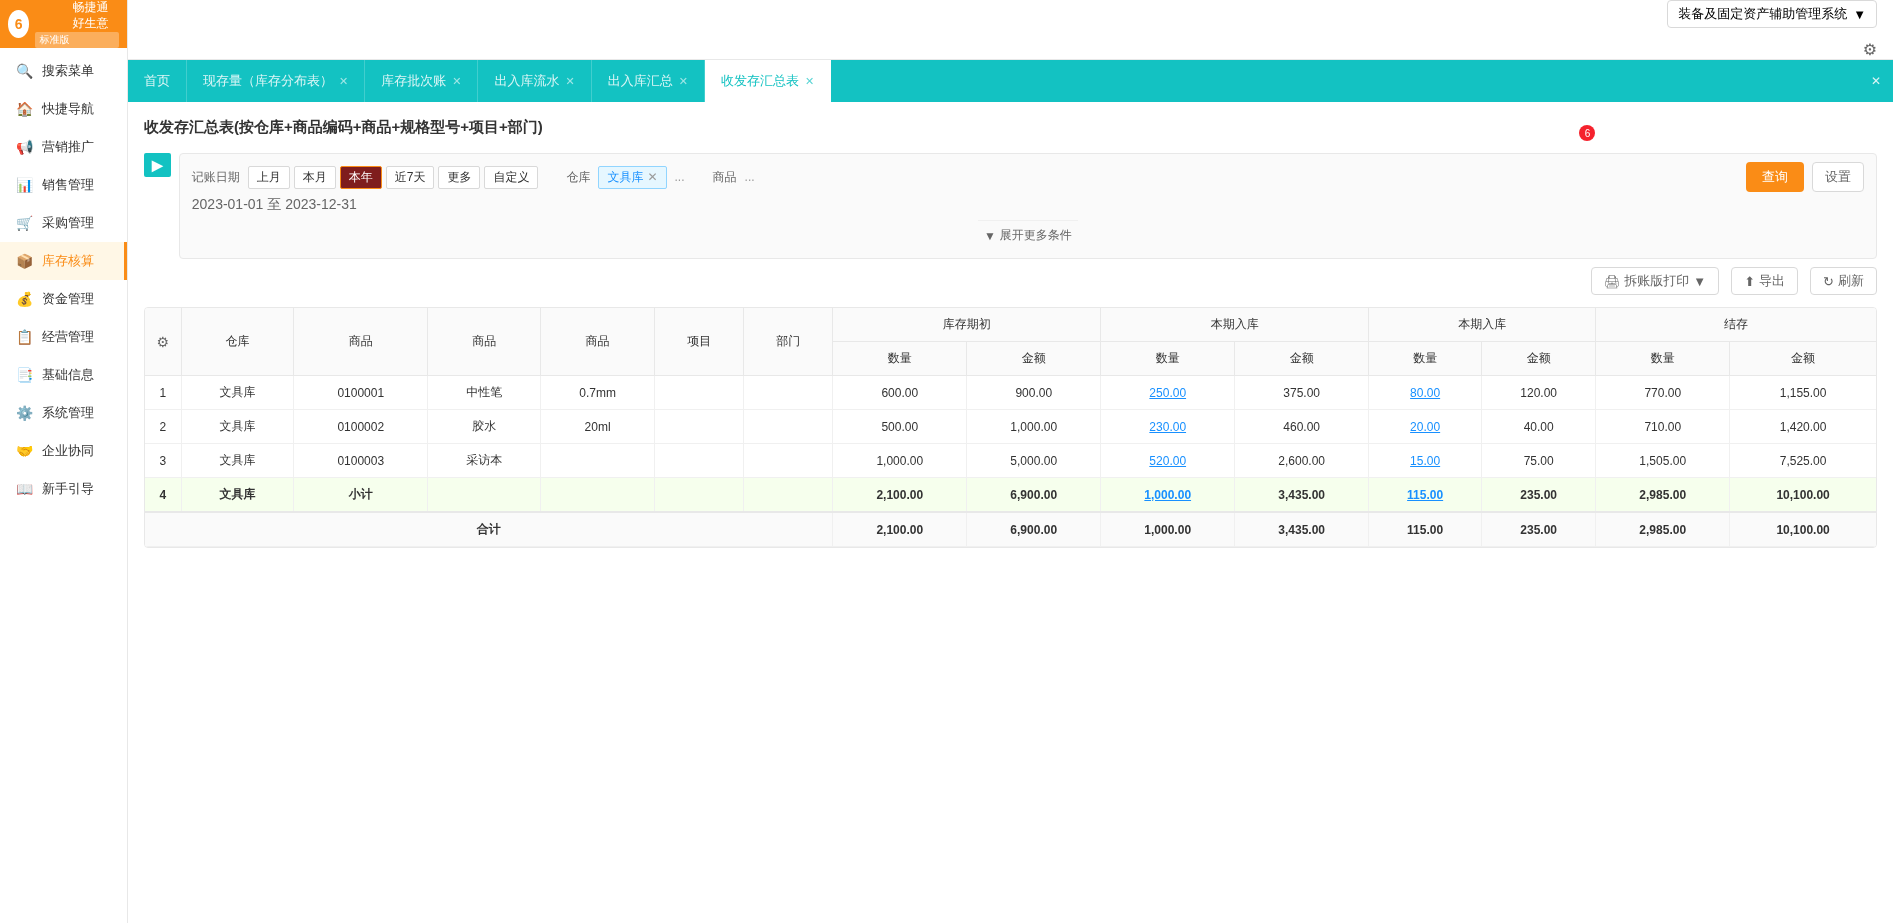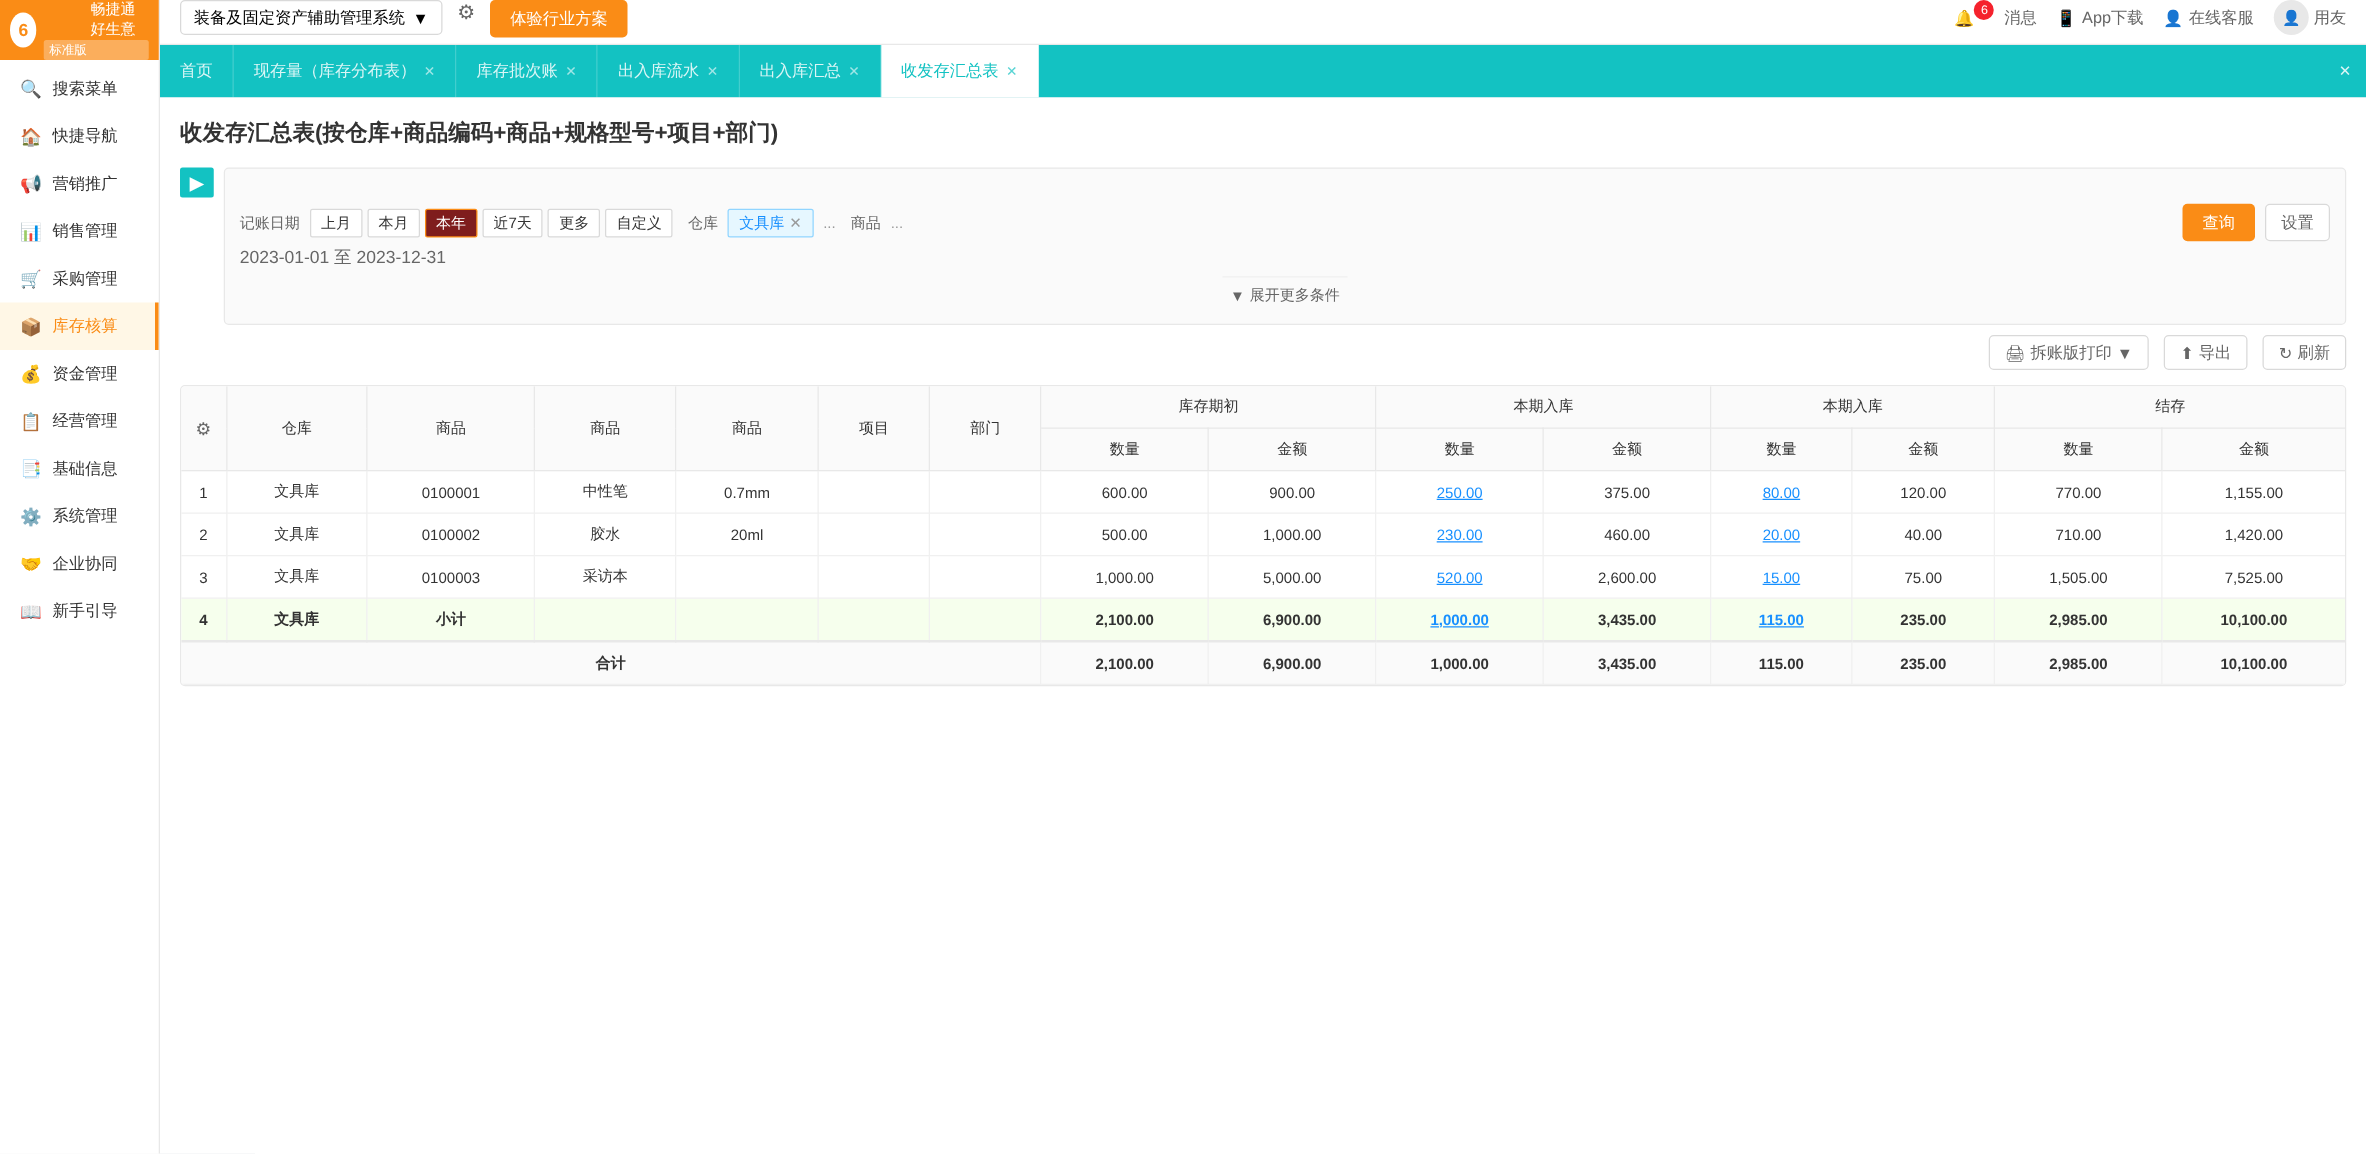--- a/index.html
+++ b/index.html
@@ -13,41 +13,41 @@
     .sidebar-tag { color: #fff; font-size: 10px; background: rgba(255,255,255,0.3); padding: 1px 4px; border-radius: 2px; }
     .sidebar-nav { flex: 1; overflow-y: auto; padding: 4px 0; }
     .sidebar-item { display: flex; align-items: center; gap: 8px; padding: 10px 16px; cursor: pointer; color: #333; font-size: 13px; }
     .sidebar-item.active { background: #fff7e6; color: #fa8c16; border-right: 3px solid #fa8c16; }
     .sidebar-item-icon { font-size: 14px; width: 18px; text-align: center; }
 
     
     .main { flex: 1; display: flex; flex-direction: column; overflow: hidden; }
 
     
-    .topbar { background: #fff; height: 36px; display: flex; align-items: flex-start; padding: 0 16px; border-bottom: 1px solid #e8e8e8; gap: 12px; }
+    .topbar { background: #fff; height: 60px; display: flex; align-items: flex-end; padding: 0 16px; border-bottom: 1px solid #e8e8e8; gap: 12px; flex-direction: column; }
     .topbar-system-select { display: flex; align-items: center; gap: 6px; border: 1px solid #d9d9d9; border-radius: 4px; padding: 4px 10px; cursor: pointer; font-size: 13px; }
     .topbar-btn-trial { background: #fa8c16; color: #fff; border: none; padding: 6px 16px; border-radius: 4px; cursor: pointer; font-size: 13px; }
     .topbar-actions { display: flex; align-items: center; gap: 16px; color: #666; font-size: 13px; }
     .topbar-action-item { display: flex; align-items: center; gap: 4px; cursor: pointer; }
     .notification-badge { background: #f5222d; color: #fff; border-radius: 50%; width: 16px; height: 16px; font-size: 10px; display: flex; align-items: center; justify-content: center; position: relative; top: -6px; left: -4px; }
     .user-avatar { width: 28px; height: 28px; background: #e8e8e8; border-radius: 50%; display: flex; align-items: center; justify-content: center; font-size: 12px; color: #666; }
 
     
     .tabbar { background: #13c2c2; display: flex; align-items: center; padding: 0; min-height: 36px; }
     .tab-item { display: flex; align-items: center; gap: 6px; padding: 12px 16px; cursor: pointer; color: rgba(255,255,255,0.85); font-size: 13px; border-right: 1px solid rgba(255,255,255,0.2); white-space: nowrap; text-align: center; }
     .tab-item.active { background: #fff; color: #13c2c2; }
     .tab-close { font-size: 11px; opacity: 0.7; cursor: pointer; }
     .tabbar-close-all { margin-left: auto; padding: 8px 12px; cursor: pointer; color: rgba(255,255,255,0.85); }
 
     
     .content { flex: 1; overflow: auto; background: #f0f2f5; padding: 0; }
     .page-container { background: #fff; margin: 0; padding: 16px; min-height: 100%; }
 
     
-    .page-title { font-size: 18px; font-weight: bold; color: #333; margin-bottom: 16px; }
+    .page-title { font-size: 15px; font-weight: bold; color: #333; margin-bottom: 16px; }
     .filter-toggle-btn { background: #13c2c2; color: #fff; border: none; padding: 4px 8px; border-radius: 2px; cursor: pointer; font-size: 14px; font-weight: bold; }
     .filter-section { display: flex; align-items: center; gap: 8px; }
     .filter-label { color: #666; font-size: 12px; white-space: nowrap; }
     .filter-date-options { display: flex; gap: 4px; align-items: center; }
     .date-btn { padding: 2px 8px; border: 1px solid #d9d9d9; border-radius: 2px; cursor: pointer; font-size: 12px; background: #fff; color: #333; }
     .date-btn.active { background: #7f1d1d; color: #fff; border-color: #fa8c16; }
     .warehouse-tag { display: flex; align-items: center; gap: 4px; background: #e6f7ff; border: 1px solid #91d5ff; border-radius: 2px; padding: 2px 8px; color: #1890ff; font-size: 12px; }
     .warehouse-tag-close { cursor: pointer; color: #999; }
     .filter-more-btn { color: #999; cursor: pointer; font-size: 12px; }
     .btn-query { background: #fa8c16; color: #fff; border: none; padding: 5px 16px; border-radius: 4px; cursor: pointer; font-size: 13px; }
@@ -69,21 +69,21 @@
     table td { padding: 8px 10px; border-bottom: 1px solid #f0f0f0; border-right: 1px solid #f0f0f0; text-align: center; color: #333; }
     table td:last-child, table th:last-child { border-right: none; }
     .group-header { background: #f6ffed !important; font-weight: bold; }
     .underline-link { text-decoration: underline; color: #1890ff; cursor: pointer; }
     .col-setting { width: 36px; }
     .th-group { text-align: center; background: #fafafa; }
     .footer-row td { background: #fafafa; font-weight: bold; border-top: 2px solid #e8e8e8; }
 
     .settings-gear { cursor: pointer; font-size: 14px; color: #666; }
 
-    .filter-row-1 { display: flex; align-items: center; gap: 12px; flex-wrap: wrap; width: 100%; margin-top: 20px; }
+    .filter-row-1 { display: flex; align-items: center; gap: 28px; flex-wrap: wrap; width: 100%; }
     .filter-row-divider { display: flex; align-items: center; justify-content: center; margin: 6px 0 0 0; }
   </style>
 </head>
 <body>
 
 <div class="sidebar">
   <div class="sidebar-logo">
     <div class="sidebar-logo-icon">
       <span>6</span>
     </div>

